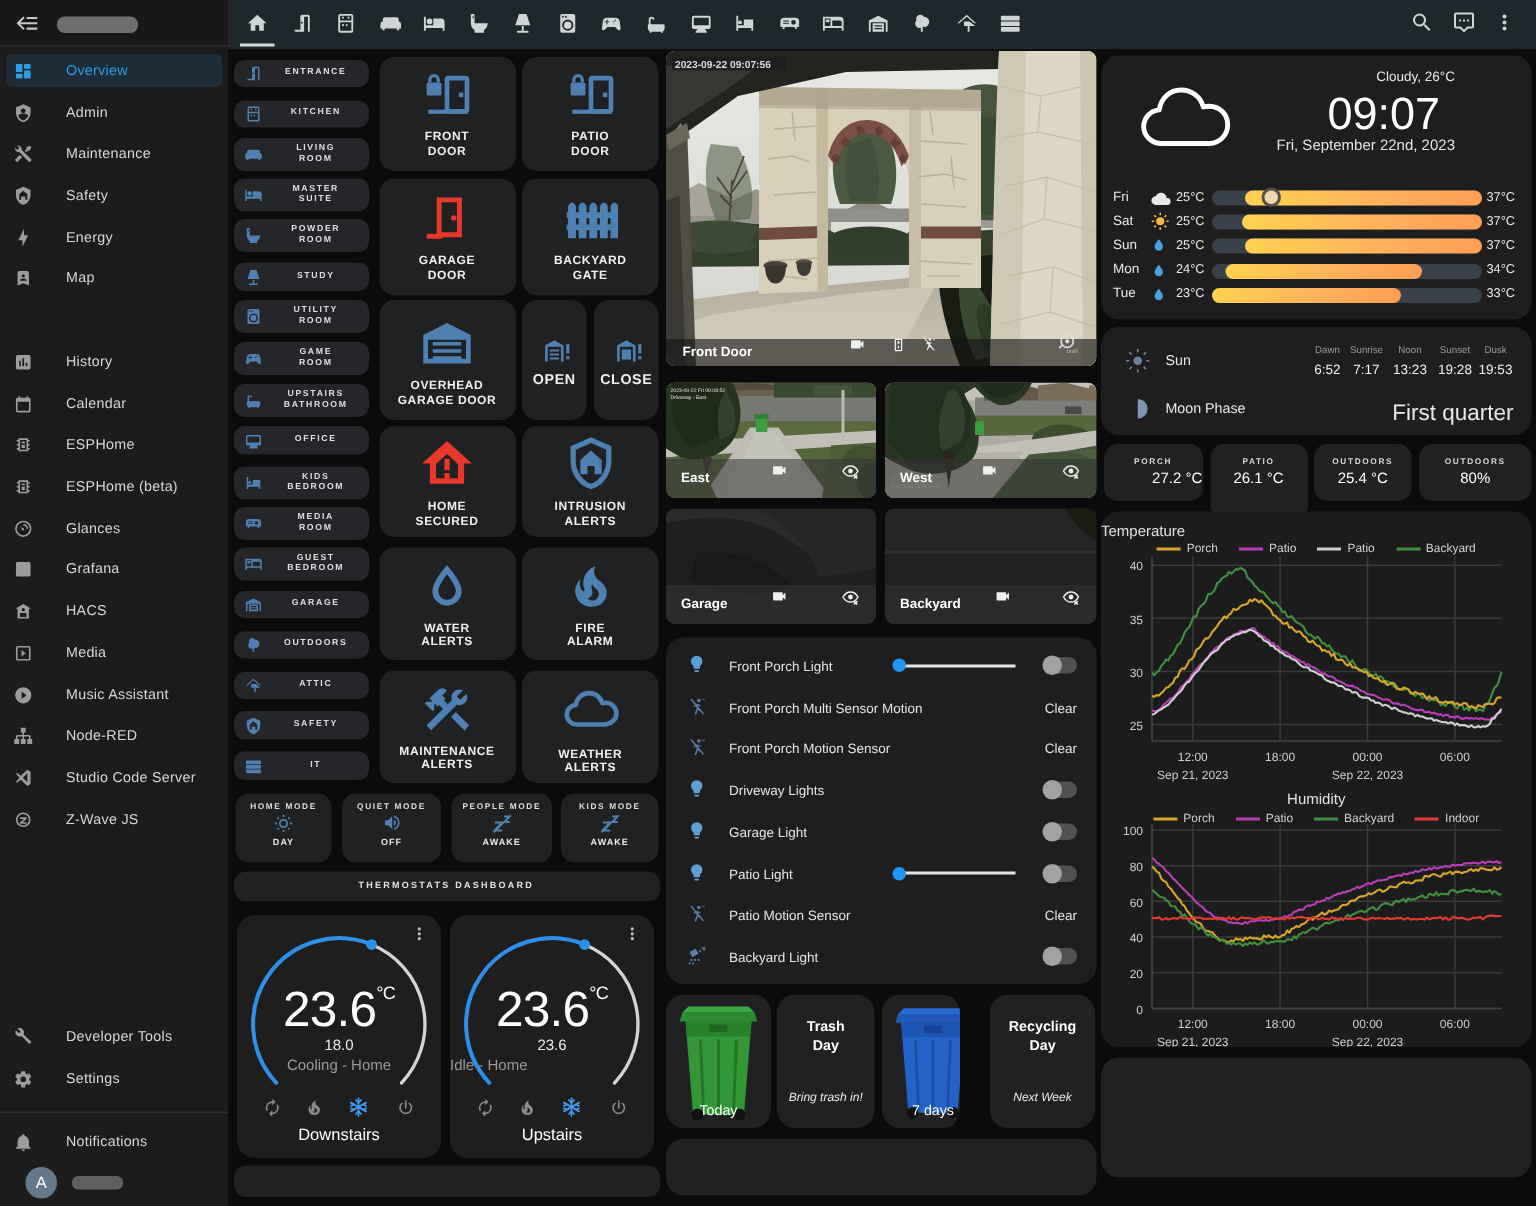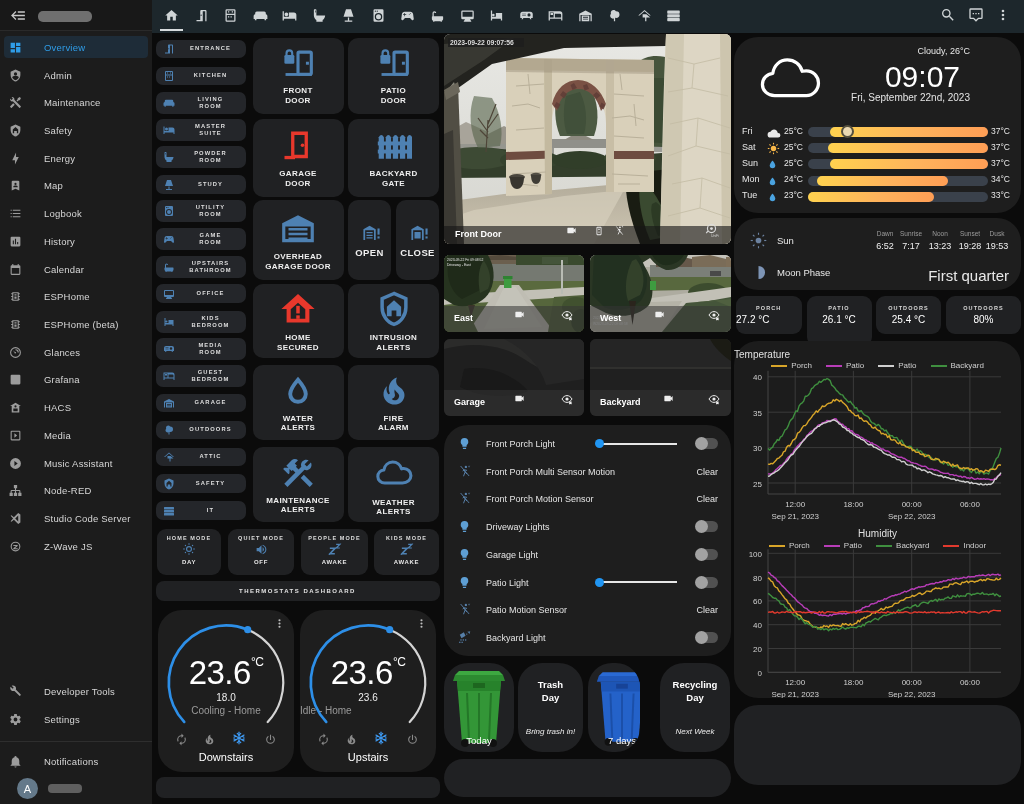--- a/index.html
+++ b/index.html
@@ -1,20 +1,20 @@
 <!DOCTYPE html>
 <html><head><meta charset="utf-8">
 <style>
 *{margin:0;padding:0;box-sizing:border-box}
 html,body{width:1024px;height:804px;overflow:hidden;background:#0b0b0b;font-family:"Liberation Sans",sans-serif}
 .abs{position:absolute}
 #topbar{position:absolute;left:152px;top:0;width:872px;height:33px;background:#1d272c}
 #sidebar{position:absolute;left:0;top:0;width:152px;height:804px;background:#1c1c1c}
 #content{position:absolute;left:152px;top:33px;width:872px;height:771px;background:#0b0b0b}
-.card{position:absolute;background:#1e1e1e;border-radius:24px}
+.card{position:absolute;background:#1e1e1e;border-radius:12px}
 .btn{position:absolute;background:#24262a;border-radius:7px;display:flex;align-items:center}
 .btn .lbl{flex:1;text-align:center;color:#dfdfdf;font-size:5.8px;font-weight:bold;letter-spacing:1.1px;line-height:7.5px}
 .dcard{position:absolute;background:#202123;border-radius:10px;display:flex;flex-direction:column;align-items:center;justify-content:center}
 .dcard .lbl{color:#efefef;font-size:8px;font-weight:bold;letter-spacing:0.4px;text-align:center;line-height:9.5px;margin-top:5px;white-space:nowrap}
 .sbitem{position:absolute;left:0;width:152px;height:26px;display:flex;align-items:center}
 .sbitem .ic{width:36px;display:flex;justify-content:center;padding-right:6px;box-sizing:border-box}
 .sbitem .tx{color:#d7d7d7;font-size:9.5px;font-weight:500;letter-spacing:0.2px;margin-left:8px;white-space:nowrap}
 </style></head><body>
 
 <div id="topbar">
@@ -130,28 +130,20 @@
       </div>
       <div class="tx" style="color:#d7d7d7">Energy</div>
     </div>
     <div class="sbitem" style="top:172.9px">
       <div class="ic">
         <svg width="13" height="13" viewBox="0 0 24 24" style="">
           <path fill="#9c9c9c" d="M17,3H7A2,2 0 0,0 5,5V21L12,18L19,21V5A2,2 0 0,0 17,3M12,7A2,2 0 0,1 14,9A2,2 0 0,1 12,11A2,2 0 0,1 10,9A2,2 0 0,1 12,7M16,15H8V14.2C8,12.9 10.7,12.2 12,12.2C13.3,12.2 16,12.9 16,14.2V15Z"></path>
         </svg>
       </div>
       <div class="tx" style="color:#d7d7d7">Map</div>
-    </div>
-    <div class="sbitem" style="top:200.6px">
-      <div class="ic">
-        <svg width="13" height="13" viewBox="0 0 24 24" style="">
-          <path fill="#9c9c9c" d="M3,5H5V7H3V5M7,5H21V7H7V5M3,11H5V13H3V11M7,11H21V13H7V11M3,17H5V19H3V17M7,17H21V19H7V17Z"></path>
-        </svg>
-      </div>
-      <div class="tx" style="color:#d7d7d7">Logbook</div>
     </div>
     <div class="sbitem" style="top:228.3px">
       <div class="ic">
         <svg width="13" height="13" viewBox="0 0 24 24" style="">
           <path fill="#9c9c9c" d="M19,3H5A2,2 0 0,0 3,5V19A2,2 0 0,0 5,21H19A2,2 0 0,0 21,19V5A2,2 0 0,0 19,3M9,17H7V10H9V17M13,17H11V7H13V17M17,17H15V13H17V17Z"></path>
         </svg>
       </div>
       <div class="tx" style="color:#d7d7d7">History</div>
     </div>
     <div class="sbitem" style="top:256.1px">
@@ -1095,21 +1087,21 @@
       <div class="abs" style="left:241px;top:12px;width:44px;text-align:center;color:#9b9b9b;font-size:6.5px">Dusk</div>
       <div class="abs" style="left:241px;top:23px;width:44px;text-align:center;color:#f0f0f0;font-size:9px">19:53</div>
       <div class="abs" style="left:17px;top:47px"><svg width="15" height="15" viewBox="0 0 24 24">
           <path d="M12 1.5 A10.5 10.5 0 0 1 12 22.5 Z" fill="#7d94b5"></path>
         </svg></div>
       <div class="abs" style="left:43px;top:49px;color:#e8e8e8;font-size:9.5px">Moon Phase</div>
       <div class="abs" style="right:12px;top:49px;color:#e8e8e8;font-size:15px">First quarter</div>
     </div>
     <div class="card" style="left:584.0px;top:263.0px;width:65.5px;height:38.0px;;background:#202123;border-radius:9px">
       <div style="text-align:center;color:#d8d8d8;font-size:5.5px;font-weight:bold;letter-spacing:1.1px;margin-top:9px">PORCH</div>
-      <div style="text-align:left;color:#fff;font-size:10px;margin-top:3px">27.2 °C</div>
+      <div style="text-align:right;color:#fff;font-size:10px;margin-top:3px">27.2 °C</div>
     </div>
     <div class="card" style="left:654.5px;top:263.0px;width:65.0px;height:50px;;background:#202123;border-radius:9px">
       <div style="text-align:center;color:#d8d8d8;font-size:5.5px;font-weight:bold;letter-spacing:1.1px;margin-top:9px">PATIO</div>
       <div style="text-align:center;color:#fff;font-size:10px;margin-top:3px">26.1 °C</div>
     </div>
     <div class="card" style="left:724.0px;top:263.0px;width:65.0px;height:38.0px;;background:#202123;border-radius:9px">
       <div style="text-align:center;color:#d8d8d8;font-size:5.5px;font-weight:bold;letter-spacing:1.1px;margin-top:9px">OUTDOORS</div>
       <div style="text-align:center;color:#fff;font-size:10px;margin-top:3px">25.4 °C</div>
     </div>
     <div class="card" style="left:794.0px;top:263.0px;width:75.0px;height:38.0px;;background:#202123;border-radius:9px">

